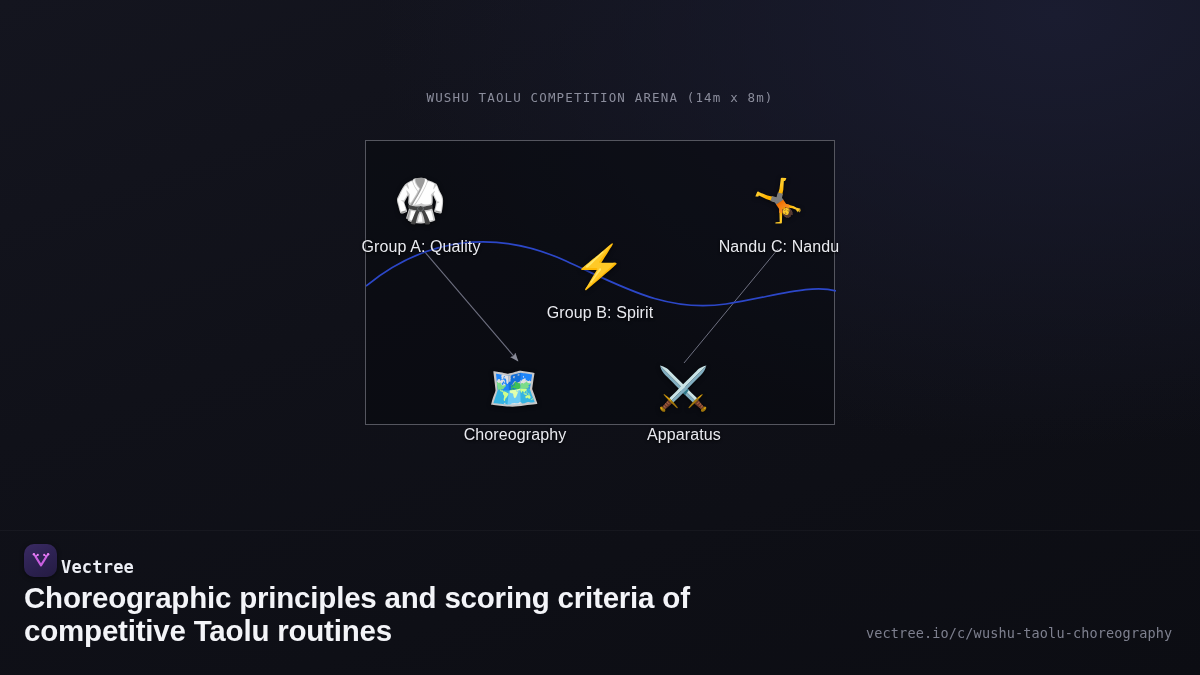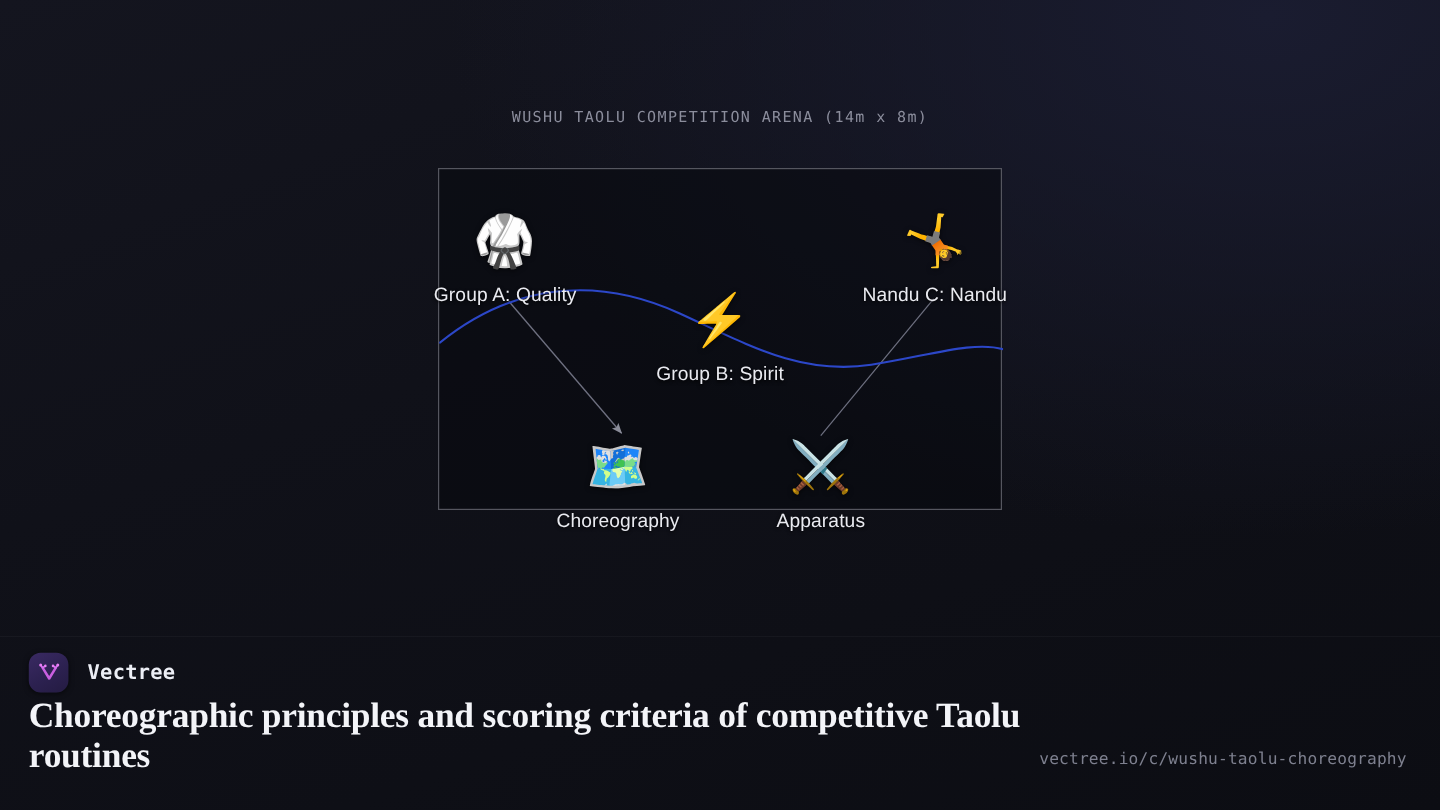--- a/index.html
+++ b/index.html
@@ -67,41 +67,41 @@
   
   #footer-divider {
     position:absolute;
     left:0; right:0; top:530px;
     height:1px;
     background:rgba(255,255,255,0.035);
   }
   #brand {
     position:absolute;
     left:24px; top:544px;
-    display:flex; align-items:center; gap:16px;
+    display:flex; align-items:flex-end; gap:4px;
   }
   #brand-logo {
     width:33px; height:33px;
     border-radius:10px;
     background:linear-gradient(150deg,#3a2a63 0%,#2c2150 55%,#241b42 100%);
     display:flex; align-items:center; justify-content:center;
     box-shadow:0 1px 4px rgba(0,0,0,.5);
   }
   #brand-name {
     font-family:"DejaVu Sans Mono", monospace;
     font-weight:bold;
     font-size:17px;
     color:#eceef5;
     letter-spacing:.2px;
   }
   #headline {
     position:absolute;
     left:24px; top:581px;
     width:830px;
-    font-family:Liberation Serif, serif;
+    font-family:Liberation Sans, sans-serif;
     font-weight:bold;
     font-size:29.5px;
     line-height:33px;
     letter-spacing:-0.2px;
     color:#f3f4f8;
   }
   #url {
     position:absolute;
     left:866px; top:625px;
     font-family:"DejaVu Sans Mono", monospace;

